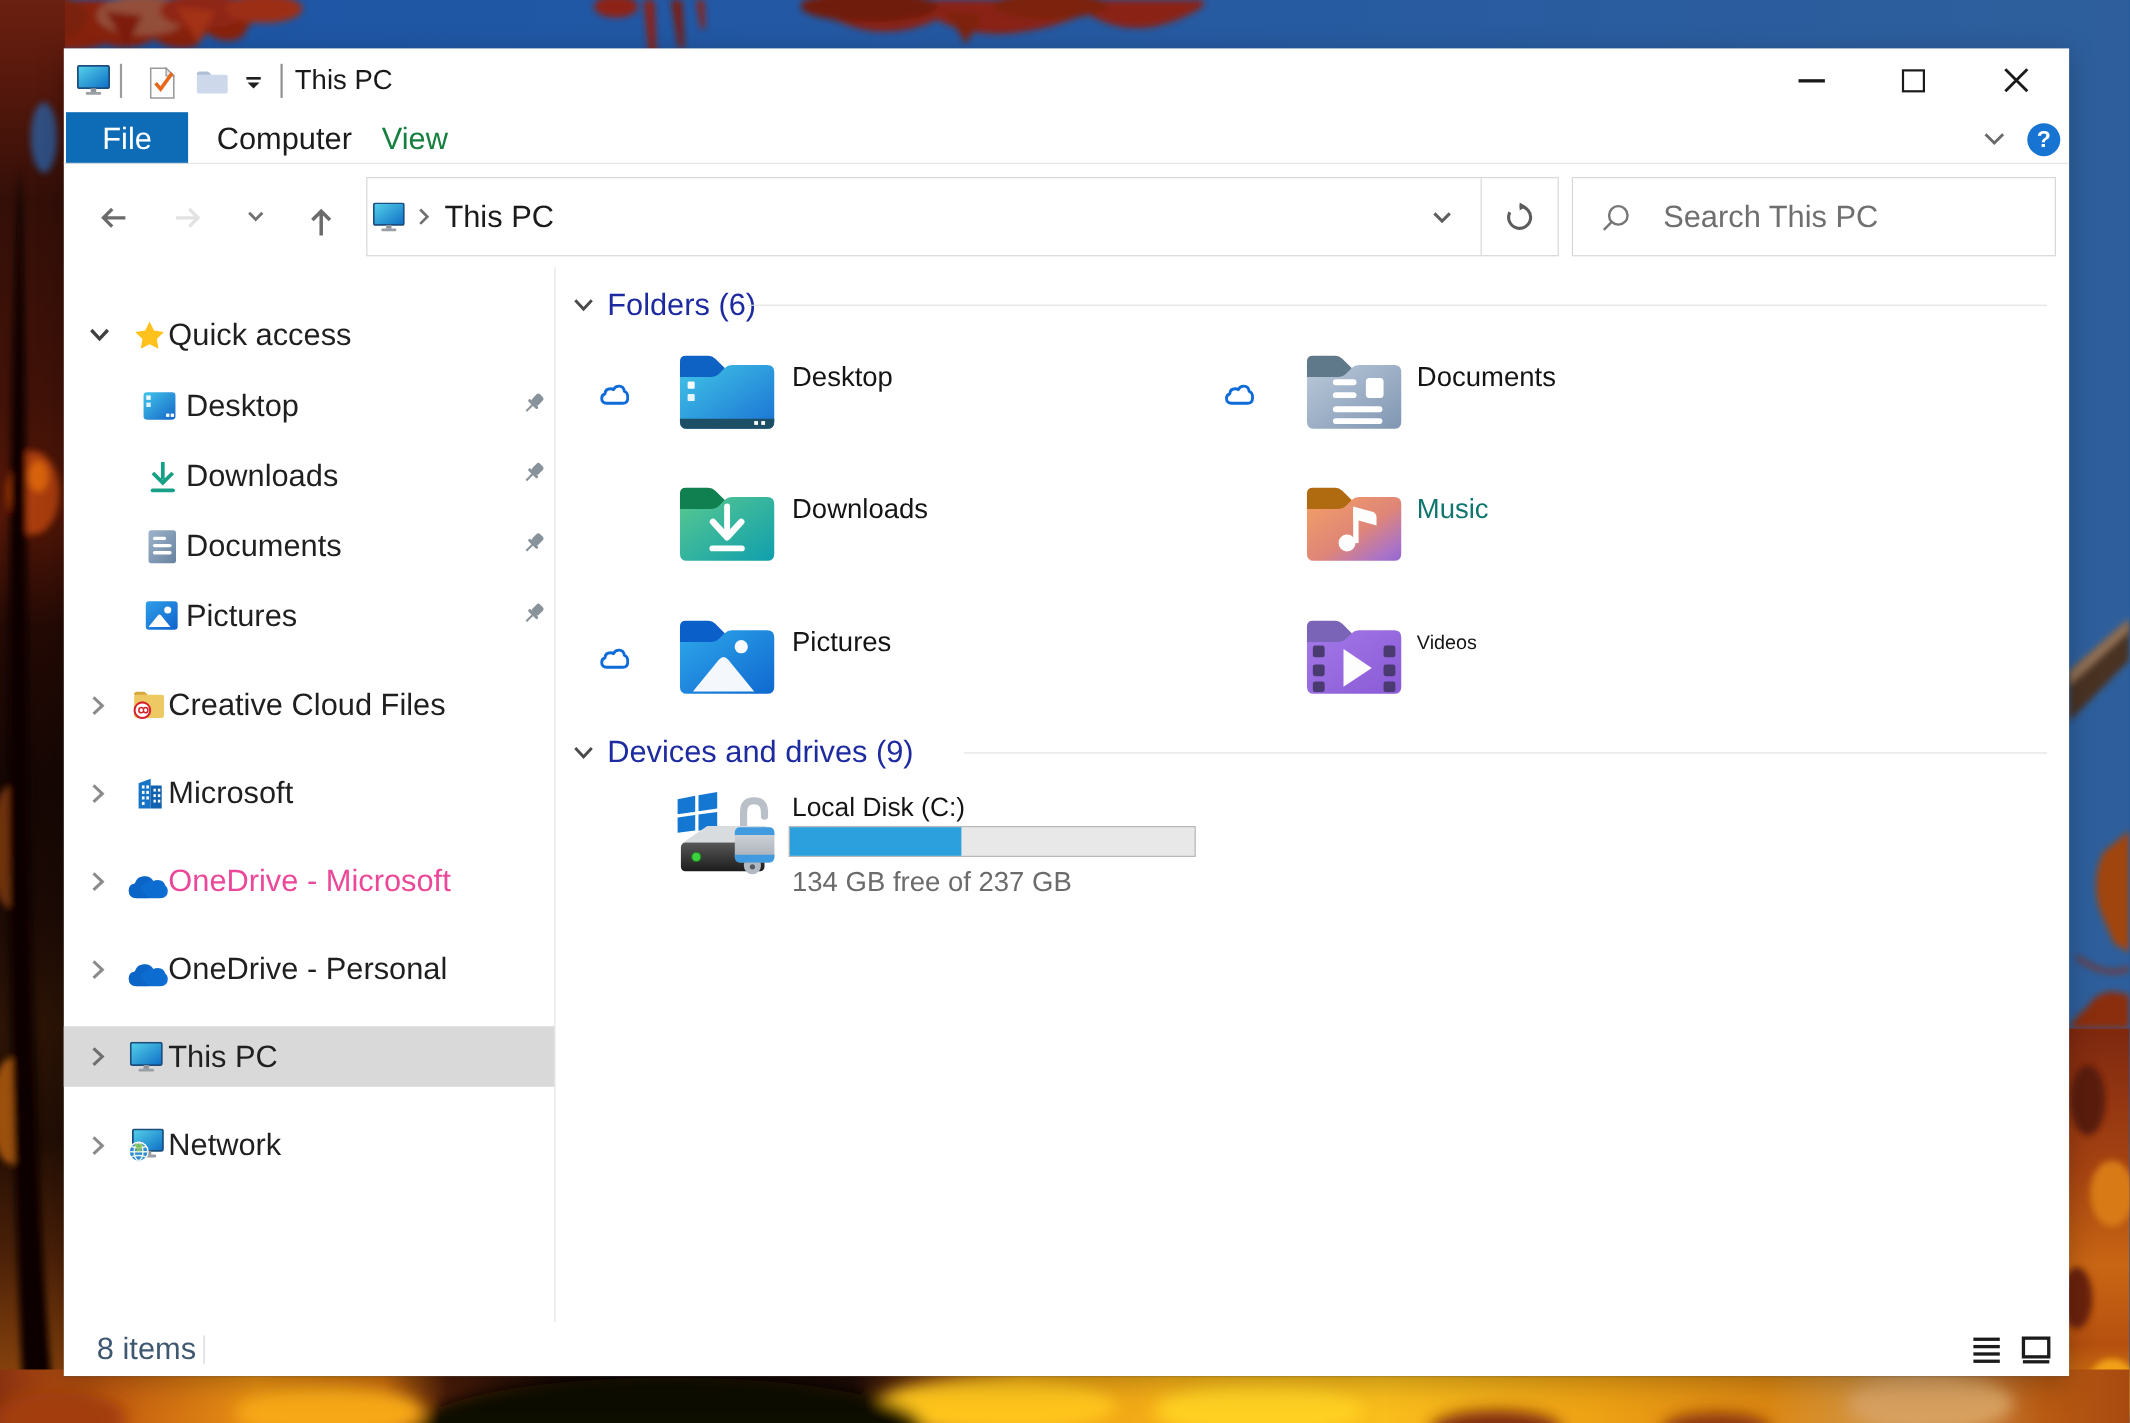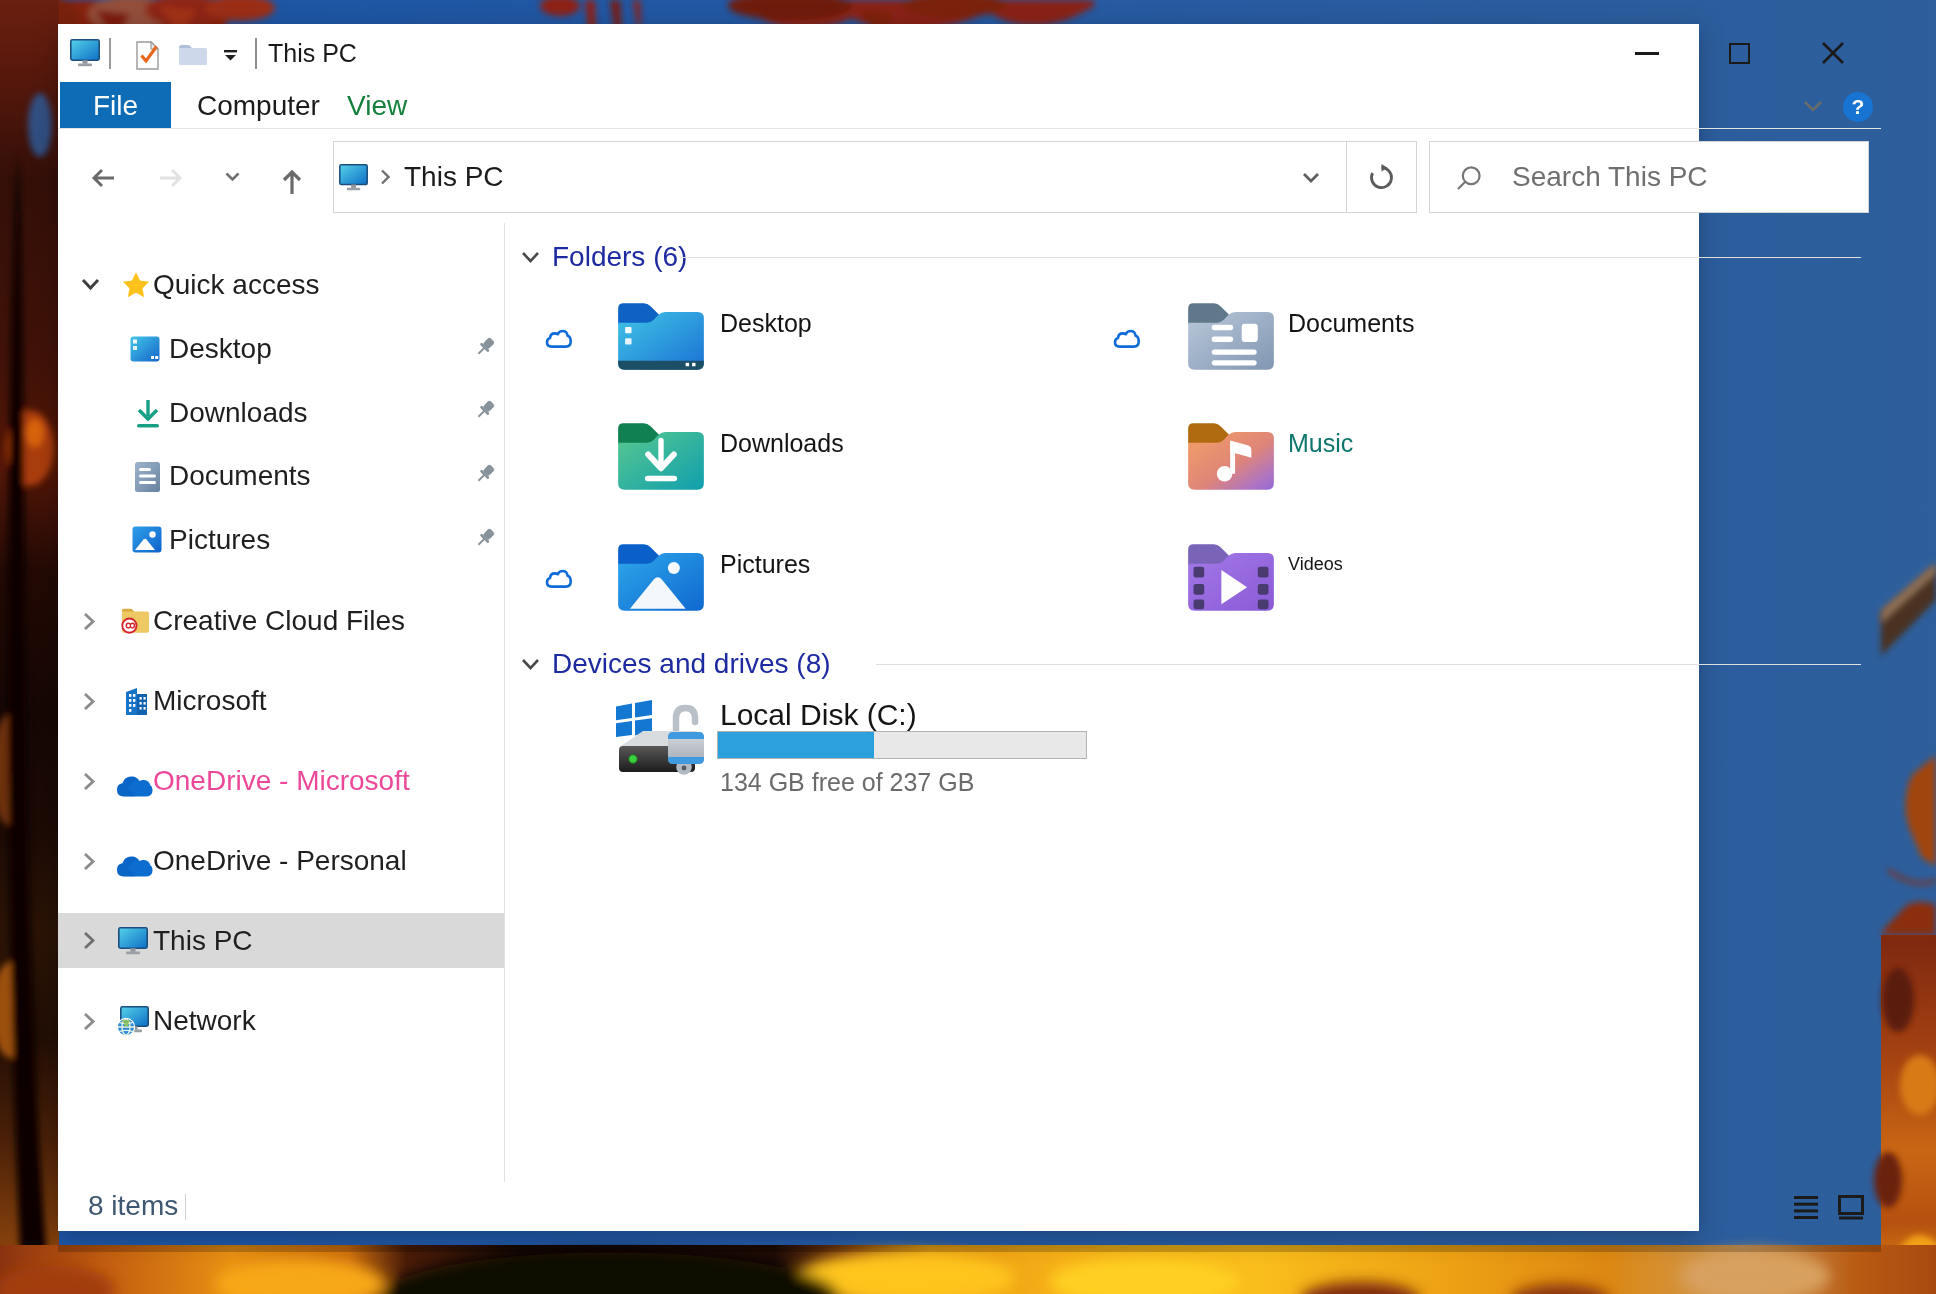--- a/index.html
+++ b/index.html
@@ -1,19 +1,19 @@
 <!DOCTYPE html>
 <html><head>
 <meta charset="utf-8">
 <style>
 html,body{margin:0;padding:0;width:1936px;height:1294px;overflow:hidden}
 body{font-family:"Liberation Sans",sans-serif;position:relative;background:#24589f}
 .a{position:absolute}
 .t{position:absolute;white-space:nowrap;color:#1b1b1b;font-size:28px;height:30px;line-height:30px}
-#win{position:absolute;left:58px;top:24px;width:1641px;height:1207px;background:#fff;box-shadow:0 6px 24px rgba(0,0,0,0.25)}
+#win{position:absolute;left:58px;top:44px;width:1823px;height:1207px;background:#fff;box-shadow:0 6px 24px rgba(0,0,0,0.25)}
 .sep{position:absolute;width:2px;background:#9b9b9b}
 .hline{position:absolute;height:1px;background:#e4e4e4}
 .vline{position:absolute;width:1px;background:#e2e2e2}
 .box{position:absolute;background:#fff;border:1px solid #d4d4d4;box-sizing:border-box}
 </style>
 </head>
 <body>
 
 <svg class="a" style="left:0;top:0" width="1936" height="1294" viewBox="0 0 1936 1294">
 <defs>
@@ -487,21 +487,21 @@
         <rect x="67" y="41" width="10" height="10" rx="2"></rect>
         <rect x="67" y="55.5" width="10" height="9" rx="2"></rect>
 </g>
 <path d="M33,28 L57,44 L33,60 Z" fill="#fdfdfd"></path>
 </svg>
 <div class="t" style="left:1230px;top:525px;font-size:18px;color:#141414">Videos</div>
 
 <svg class="a" style="left:463px;top:634px" width="19" height="13" viewBox="0 0 19 13">
       <path d="M2,2 L9.5,10 L17,2" fill="none" stroke="#4a4a4a" stroke-width="2.6"></path>
     </svg>
-<div class="t" style="left:494px;top:625px;color:#1e2ba0">Devices and drives (8)</div>
+<div class="t" style="left:494px;top:625px;color:#1e2ba0">Devices and drives (9)</div>
 <div class="hline" style="left:818px;top:640px;width:985px;background:#e0e0e0"></div>
 
 <svg class="a" style="left:557px;top:674px" width="92" height="80" viewBox="0 0 92 80">
 <defs>
 <linearGradient id="drv" x1="0" y1="0" x2="0" y2="1">
           <stop offset="0" stop-color="#585858"></stop>
           <stop offset="1" stop-color="#1c1c1c"></stop>
         </linearGradient>
 <linearGradient id="lock" x1="0" y1="0" x2="0" y2="1">
           <stop offset="0" stop-color="#d6dade"></stop>
@@ -517,21 +517,21 @@
 <path d="M61,34 V20 Q61,10 70.5,10 Q80,10 80,20 V24" fill="none" stroke="#b9c0c8" stroke-width="6.5" stroke-linecap="round"></path>
 <path d="M6,48 L28,33 L82,33 L60,48 Z" fill="#d9dcdf"></path>
 <rect x="4" y="48" width="76" height="26" rx="4" fill="url(#drv)"></rect>
 <circle cx="18" cy="61" r="4.2" fill="#3ad13d" stroke="#1d7a1f" stroke-width="1"></circle>
 <circle cx="69" cy="69" r="7.8" fill="#b2b9c2"></circle>
 <circle cx="69" cy="70" r="2.4" fill="#555b63"></circle>
 <rect x="53" y="34" width="36" height="32" rx="5" fill="url(#lock)"></rect>
 <path d="M53,41 L53,39 Q53,34 58,34 L84,34 Q89,34 89,39 L89,41 Z" fill="#3f9ae0"></path>
 <path d="M53,59 L89,59 L89,61 Q89,66 84,66 L58,66 Q53,66 53,61 Z" fill="#3f9ae0"></path>
 </svg>
-<div class="t" style="left:662px;top:676px;font-size:30px;color:#141414">Local Disk (C:)</div>
+<div class="t" style="left:662px;top:676px;font-size:24px;color:#141414">Local Disk (C:)</div>
 <div class="a" style="left:659px;top:707px;width:370px;height:28px;border:1px solid #b3b3b3;background:#e8e8e8;box-sizing:border-box">
 <div style="width:156px;height:100%;background:#2ba0dc"></div>
 </div>
 <div class="t" style="left:662px;top:743px;font-size:25px;color:#6b6b6b">134 GB free of 237 GB</div>
 
 <div class="t" style="left:30px;top:1167px;color:#3f5872">8 items</div>
 <div class="vline" style="left:127px;top:1170px;height:26px;background:#d0d0d0"></div>
 <svg class="a" style="left:1735px;top:1170px" width="26" height="26" viewBox="0 0 26 26">
 <g fill="#1b1b1b">
         <rect x="1" y="2" width="24" height="3"></rect>

